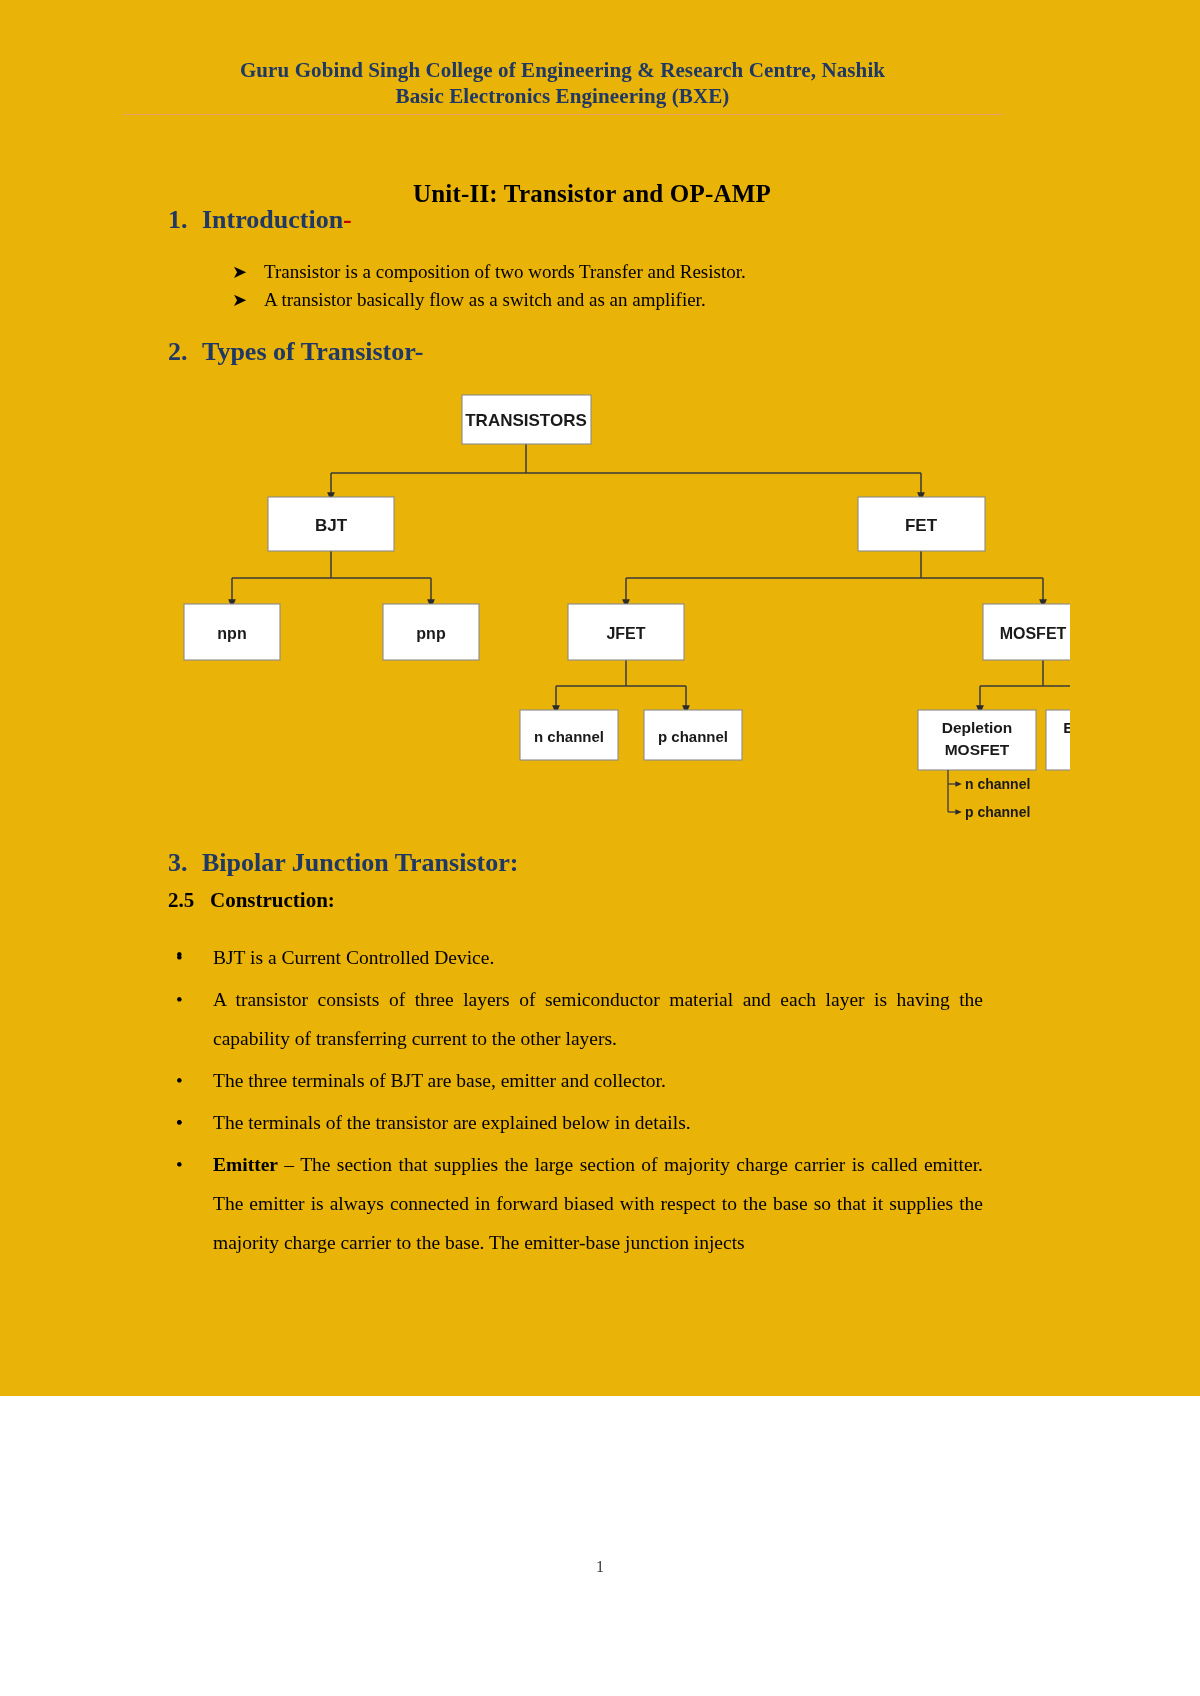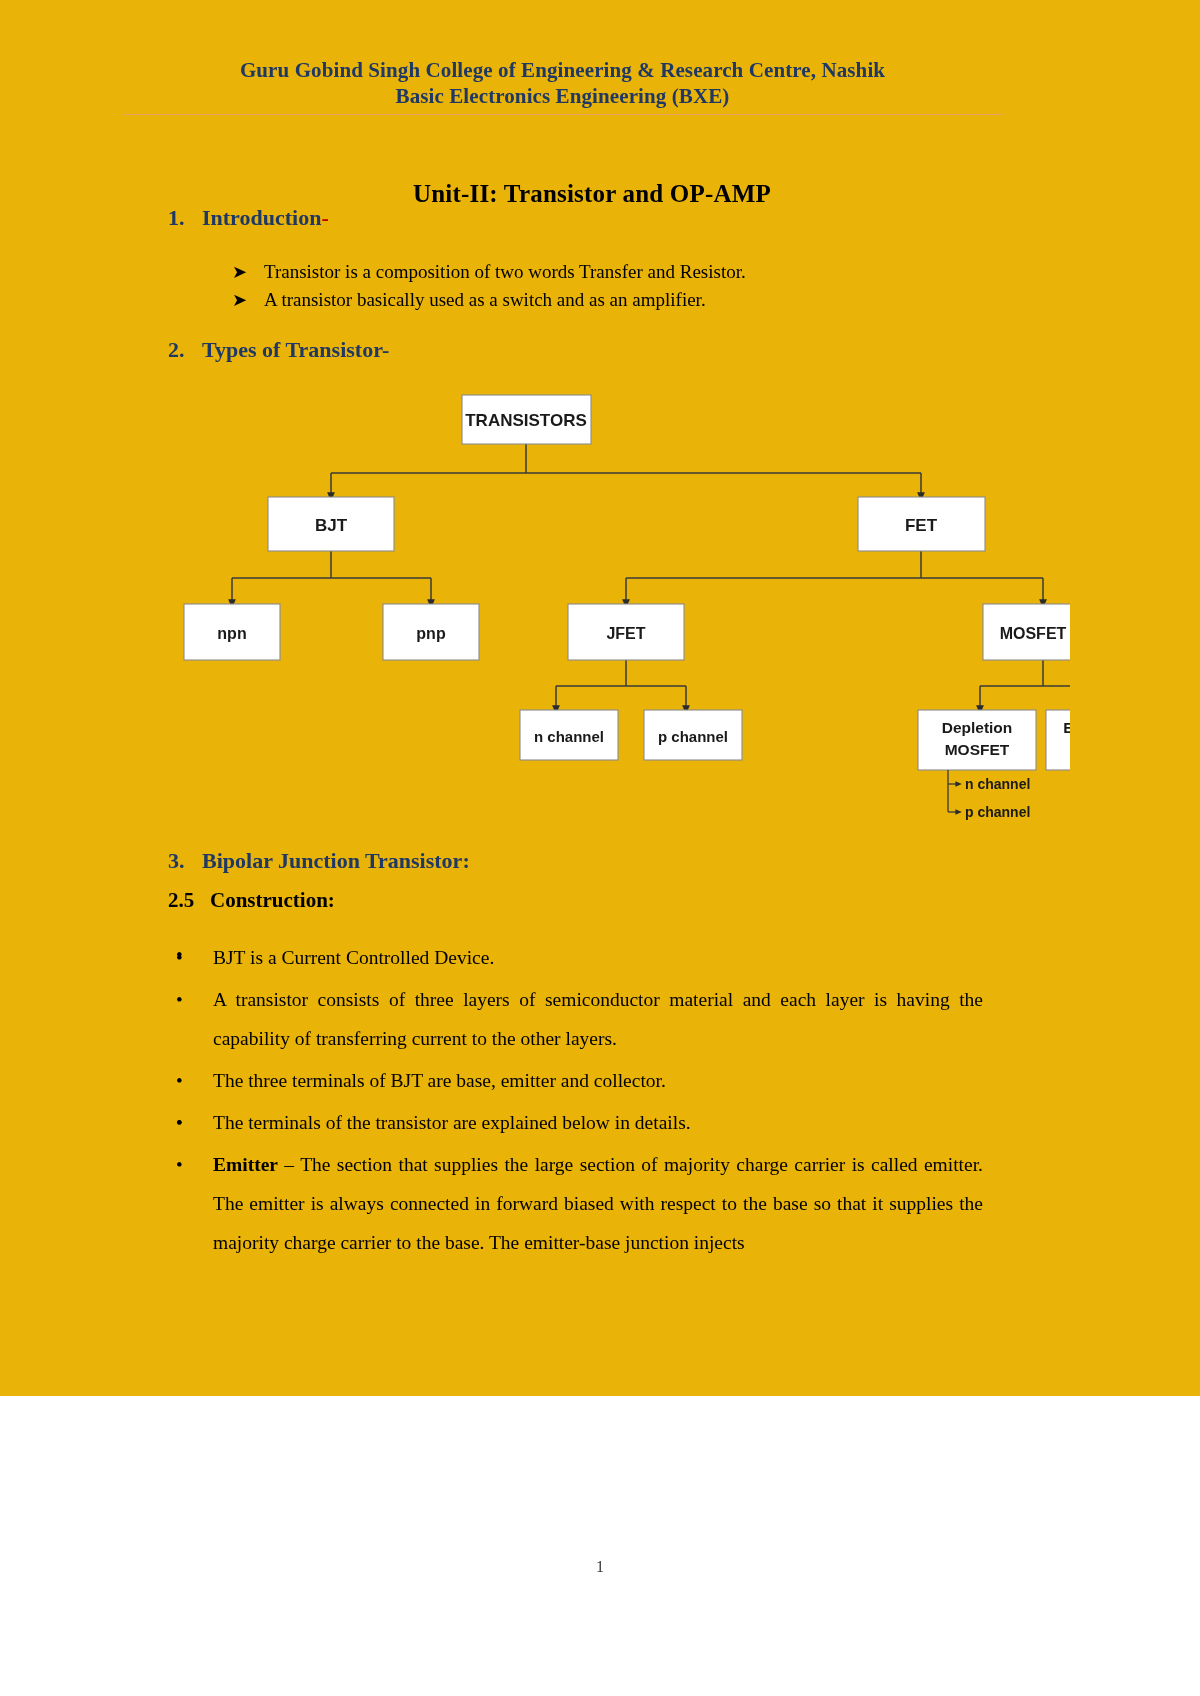--- a/index.html
+++ b/index.html
@@ -62,21 +62,21 @@
     color: #000000;
     letter-spacing: 0.2px;
     margin-top: 40px;
   }
 
   
   .sec-heading {
     position: absolute;
     font-weight: bold;
     color: #1F3864;
-    font-size: 22px;
+    font-size: 26px;
     white-space: nowrap;
   }
   .sec-heading .num {
     display: inline-block;
     width: 34px;
   }
   .sec-heading .dash-red {
     color: #C00000;
   }
   .sub-heading {
@@ -186,21 +186,21 @@
     <span class="num">1.</span><span>Introduction</span><span class="dash-red">-</span>
   </div>
 
   <div class="arrow-list">
     <div class="arrow-item">
       <span class="mark">➤</span>
       <span>Transistor is a composition of two words Transfer and Resistor.</span>
     </div>
     <div class="arrow-item">
       <span class="mark">➤</span>
-      <span>A transistor basically used as a switch and as an amplifier.</span>
+      <span>A transistor basically flow as a switch and as an amplifier.</span>
     </div>
   </div>
 
   <div class="sec-heading" style="left:168px; top:337px;">
     <span class="num">2.</span><span>Types of Transistor-</span>
   </div>
 
   <div class="diagram">
     <svg width="920" height="440" viewBox="0 0 920 440" xmlns="http://www.w3.org/2000/svg">
       <defs>

